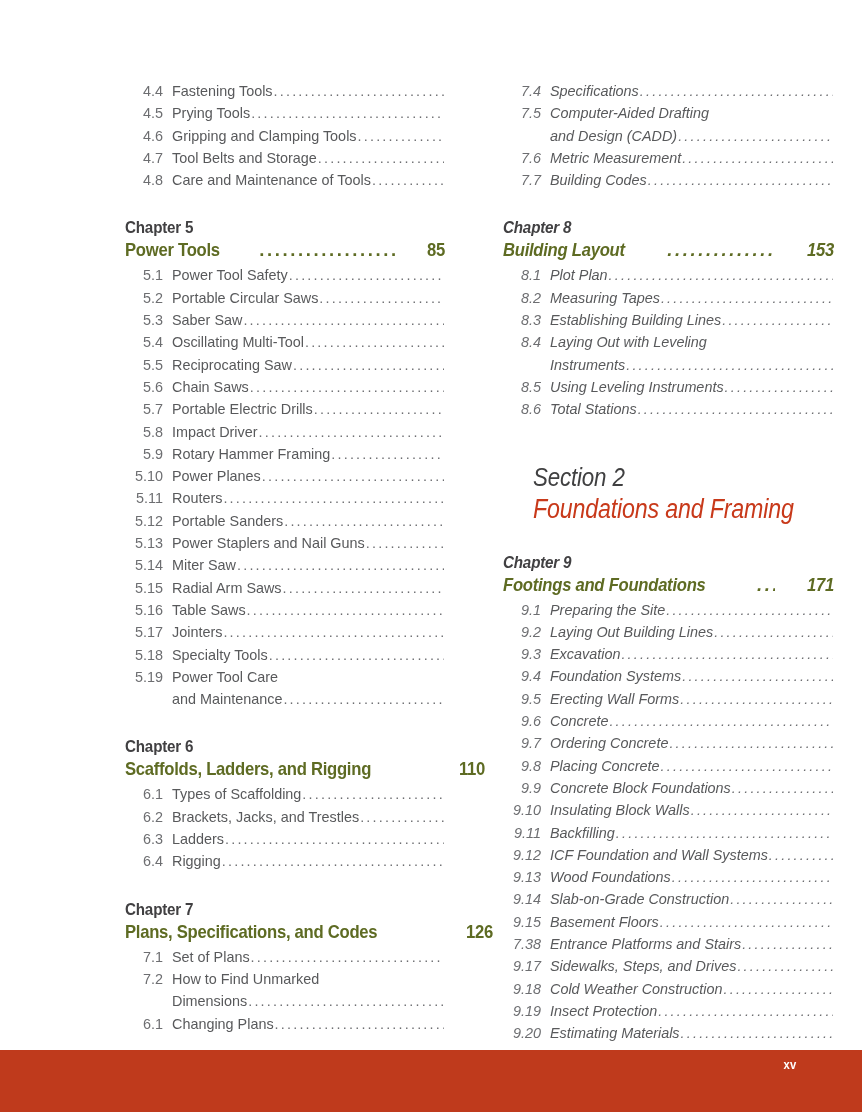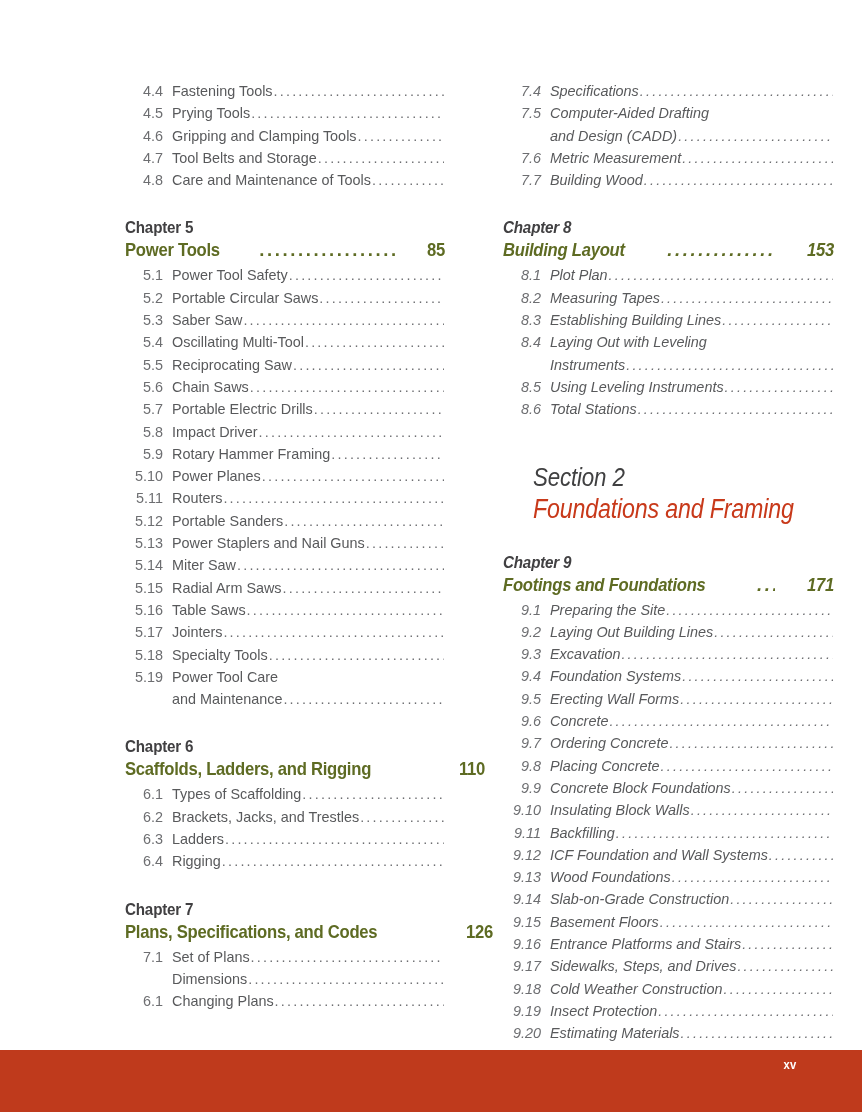--- a/index.html
+++ b/index.html
@@ -410,20 +410,25 @@
                 <span class="ct-page">126</span>
               </div>
             </div>
             <div class="entries">
               <div class="entry">
                 <span class="num">7.1</span>
                 <span class="label">Set of Plans</span>
                 <span class="leader">................................................................................</span>
                 <span class="page">127</span>
               </div>
+              <div class="entry cont-first">
+                <span class="num">7.2</span>
+                <span class="label">How to Find Unmarked</span>
+                <span class="leader">................................................................................</span>
+              </div>
               <div class="entry cont-second">
                 <span class="num"></span>
                 <span class="label">Dimensions</span>
                 <span class="leader">................................................................................</span>
                 <span class="page">142</span>
               </div>
               <div class="entry">
                 <span class="num">6.1</span>
                 <span class="label">Changing Plans</span>
                 <span class="leader">................................................................................</span>
@@ -455,21 +460,21 @@
                 <span class="page">144</span>
               </div>
               <div class="entry">
                 <span class="num">7.6</span>
                 <span class="label">Metric Measurement</span>
                 <span class="leader">................................................................................</span>
                 <span class="page">144</span>
               </div>
               <div class="entry">
                 <span class="num">7.7</span>
-                <span class="label">Building Wood</span>
+                <span class="label">Building Codes</span>
                 <span class="leader">................................................................................</span>
                 <span class="page">144</span>
               </div>
             </div>
           </div>
           <div class="chapter-block">
             <div>
               <div class="chapter-label">Chapter 8</div>
               <div class="chapter-title-row">
                 <span class="ct-text">Building Layout</span>
@@ -619,21 +624,21 @@
                 <span class="leader">................................................................................</span>
                 <span class="page">204</span>
               </div>
               <div class="entry">
                 <span class="num">9.15</span>
                 <span class="label">Basement Floors</span>
                 <span class="leader">................................................................................</span>
                 <span class="page">206</span>
               </div>
               <div class="entry">
-                <span class="num">9.16</span>
+                <span class="num">7.38</span>
                 <span class="label">Entrance Platforms and Stairs</span>
                 <span class="leader">................................................................................</span>
                 <span class="page">208</span>
               </div>
               <div class="entry">
                 <span class="num">9.17</span>
                 <span class="label">Sidewalks, Steps, and Drives</span>
                 <span class="leader">................................................................................</span>
                 <span class="page">208</span>
               </div>

